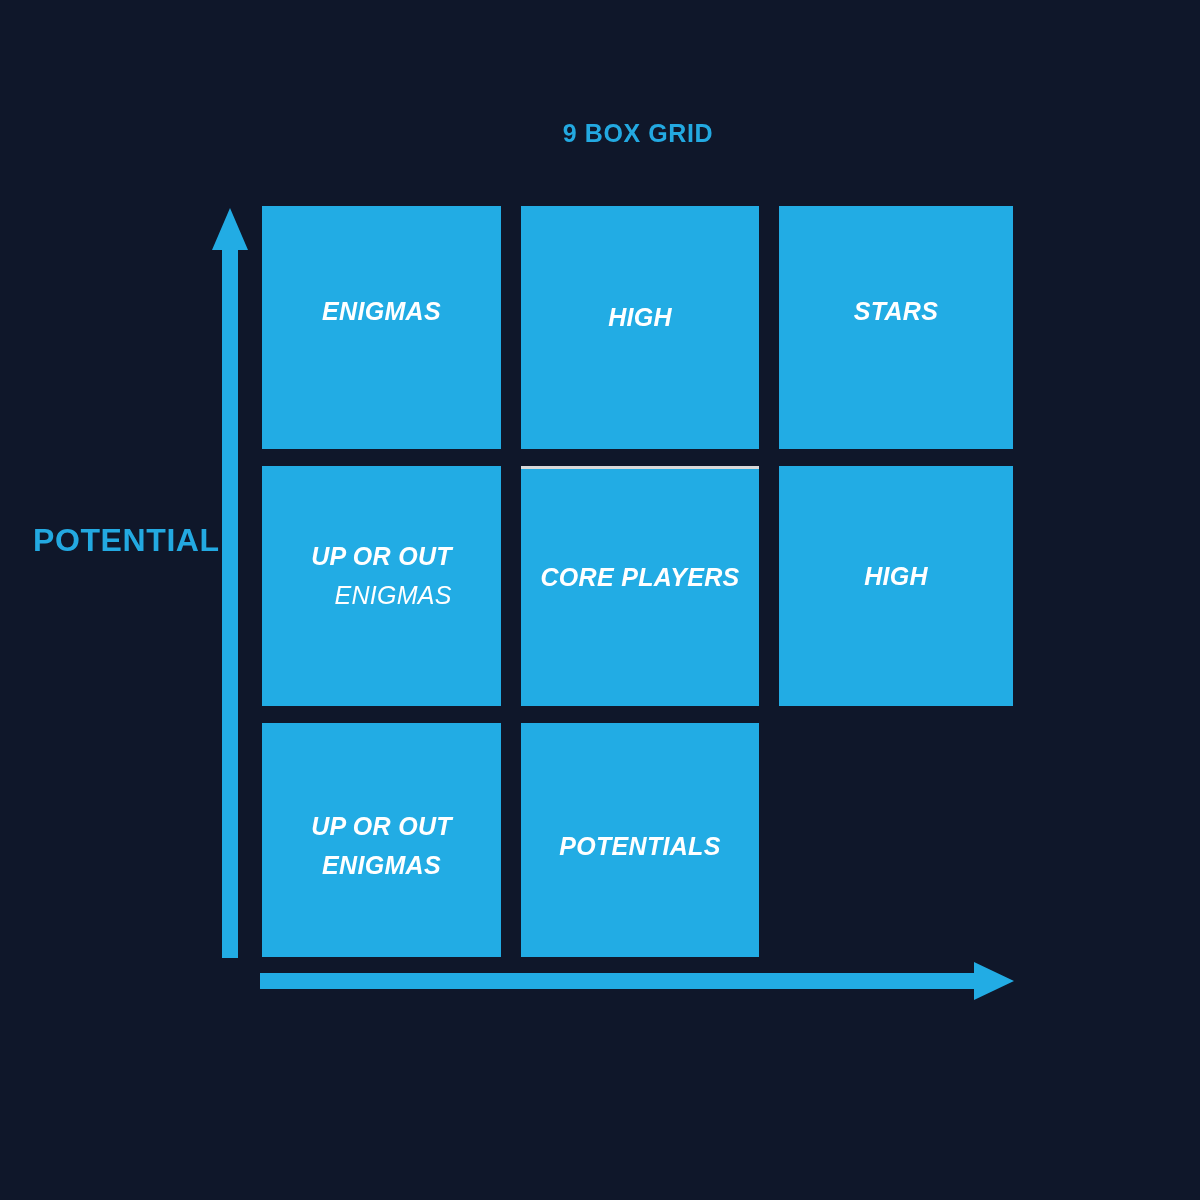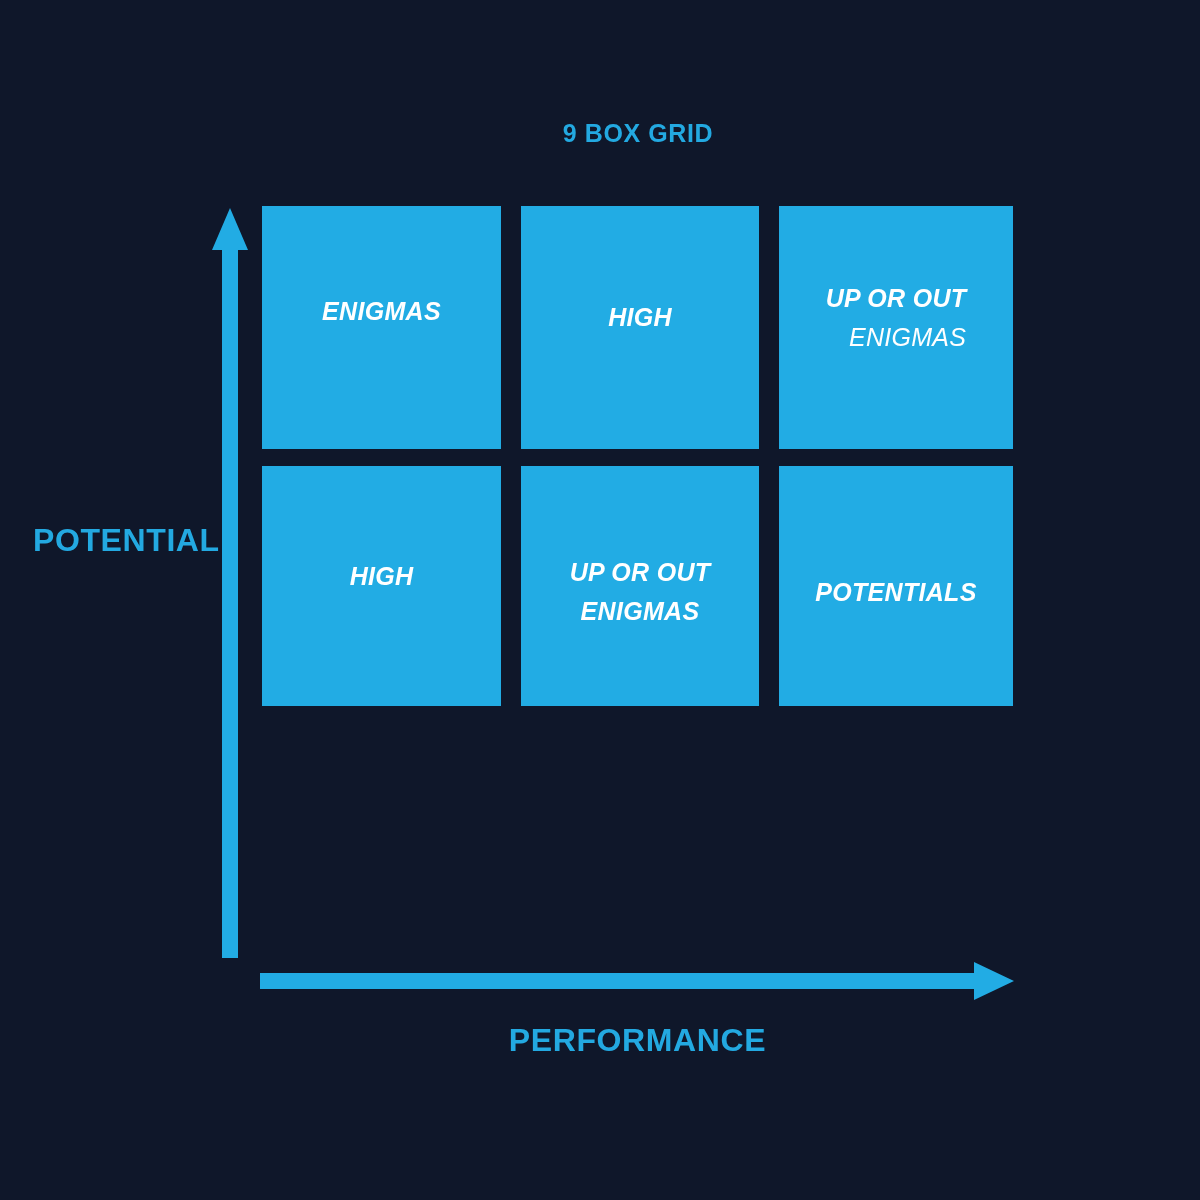--- a/index.html
+++ b/index.html
@@ -138,28 +138,34 @@
     <div class="cell nudge-up">
       <div class="cell-label bold">ENIGMAS</div>
     </div>
 
     <div class="cell nudge-up-s">
       <div>
         <div class="cell-label bold">HIGH</div>
       </div>
     </div>
 
+    <div class="cell nudge-up">
+      <div class="cell-label bold">STARS</div>
+    </div>
 
     <div class="cell nudge-up-s">
       <div>
         <div class="cell-label bold">UP OR OUT</div>
         <div class="cell-label light">ENIGMAS</div>
       </div>
     </div>
 
+    <div class="cell has-top-rule nudge-up-s">
+      <div class="cell-label bold">CORE PLAYERS</div>
+    </div>
 
     <div class="cell nudge-up-s">
       <div>
         <div class="cell-label bold">HIGH</div>
       </div>
     </div>
 
 
     <div class="cell nudge-dn">
       <div>
@@ -173,15 +179,14 @@
     </div>
 
   </div>
 
   <div class="axis-arrow x-axis">
     <svg width="756" height="42" viewBox="0 0 756 42" xmlns="http://www.w3.org/2000/svg">
       <polygon points="0,13 714,13 714,2 754,21 714,40 714,29 0,29" fill="#22ace4"></polygon>
     </svg>
   </div>
 
-  <div class="axis-label x">PERFORMANCE</div>
 
 </div>
 
 </body></html>

